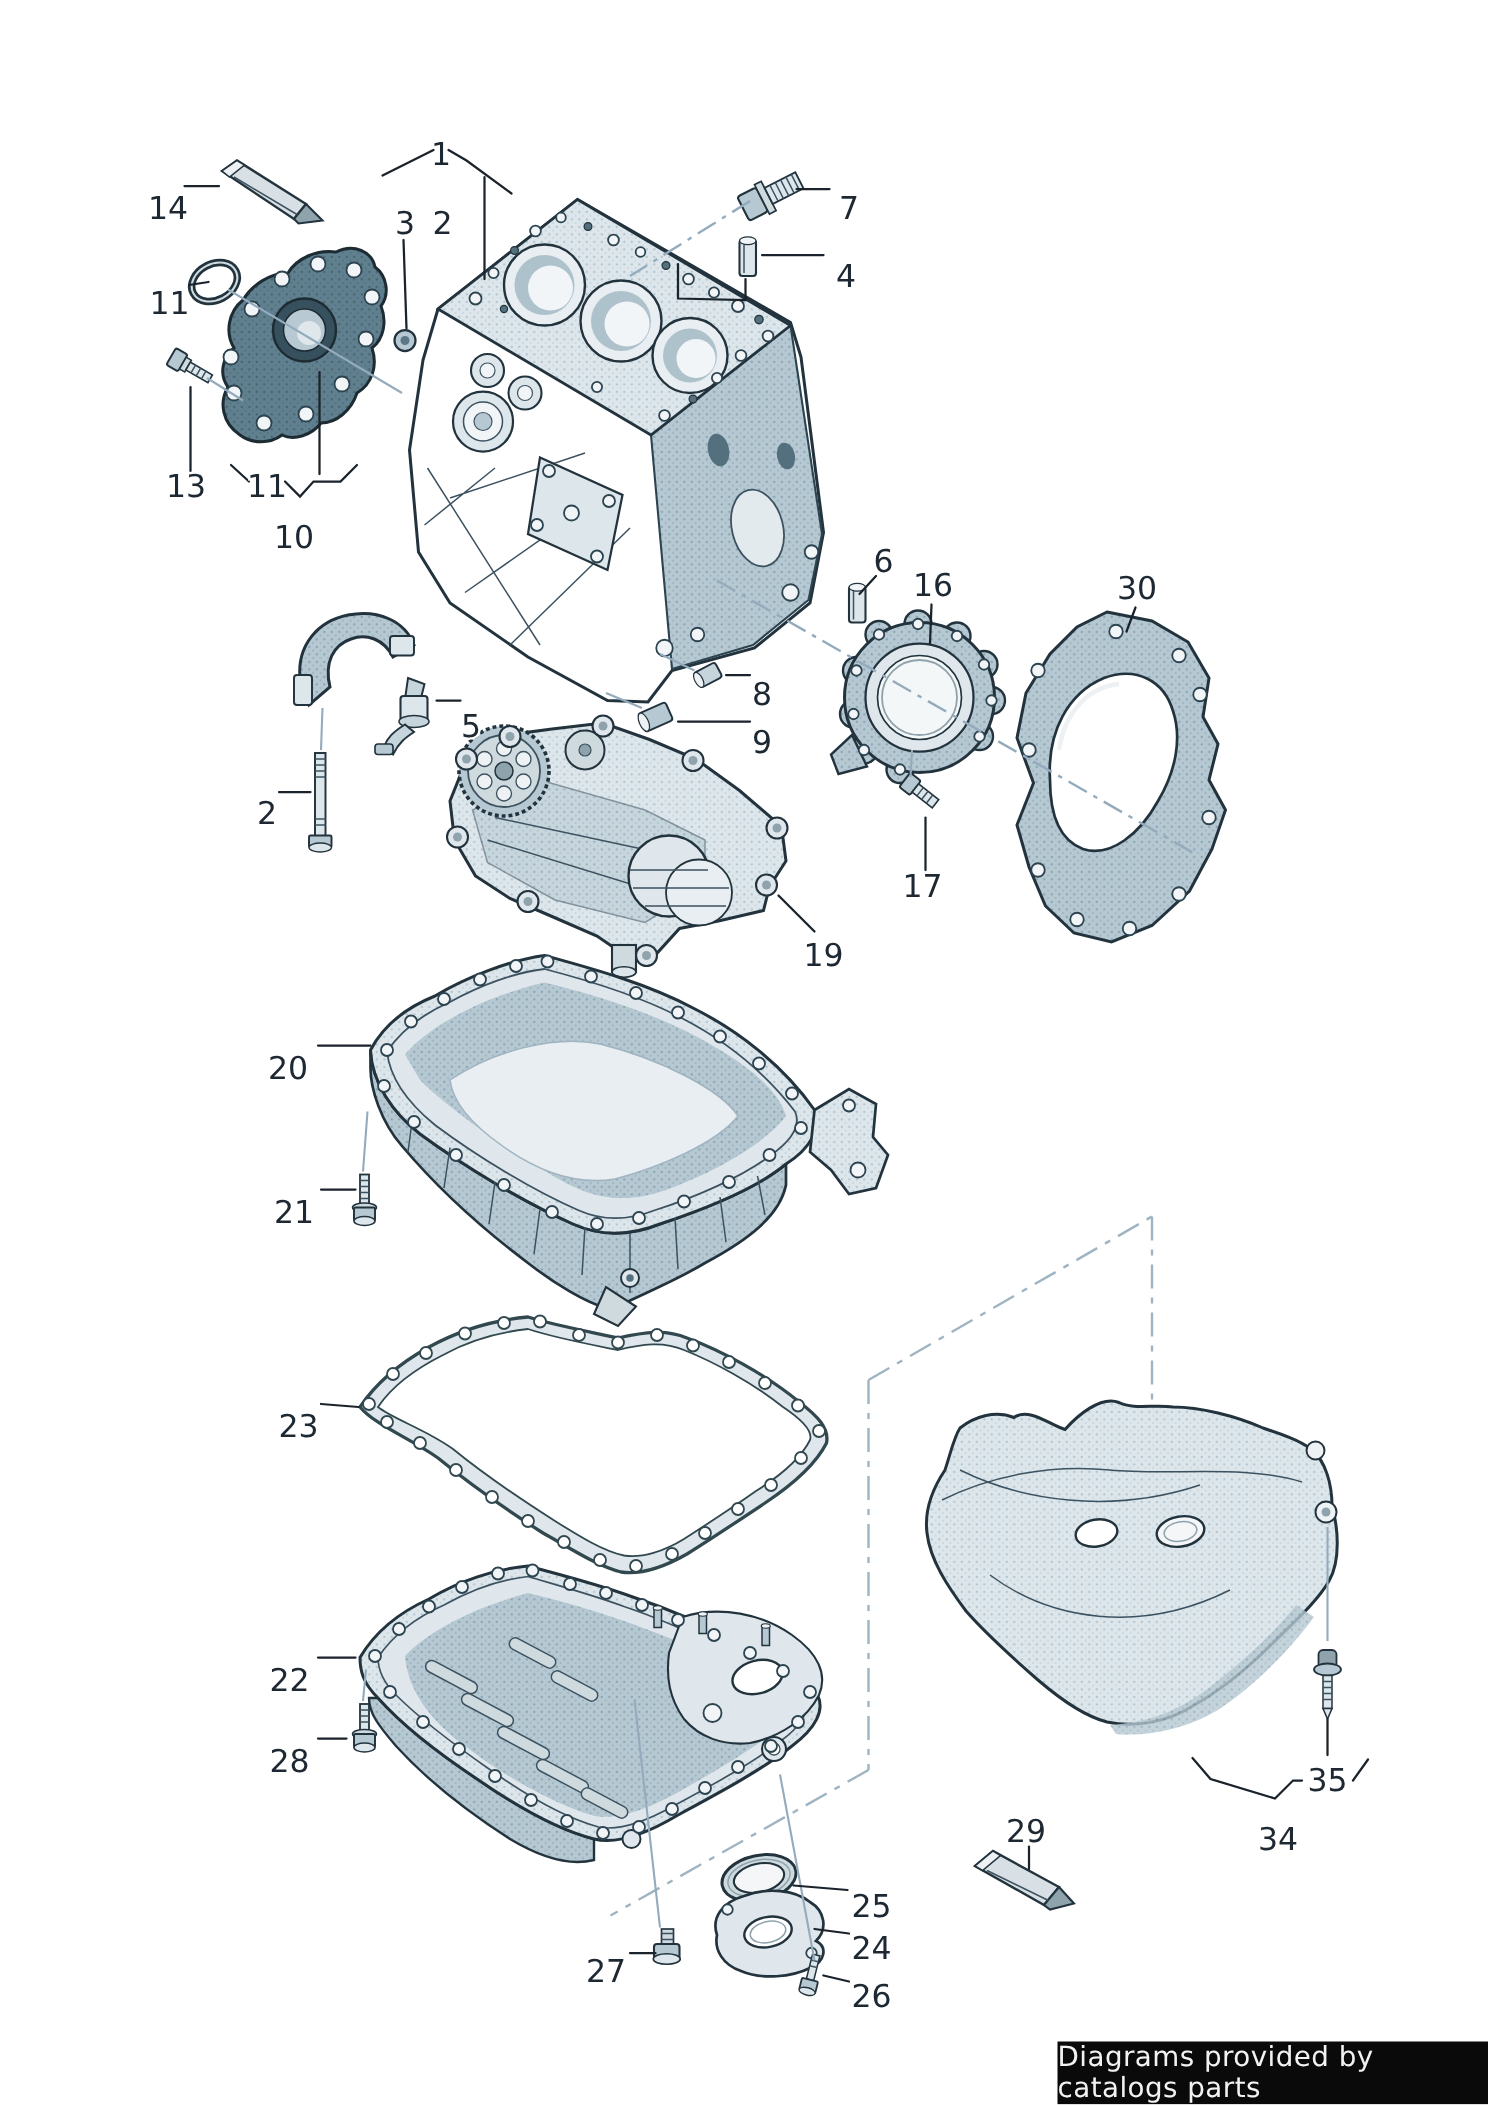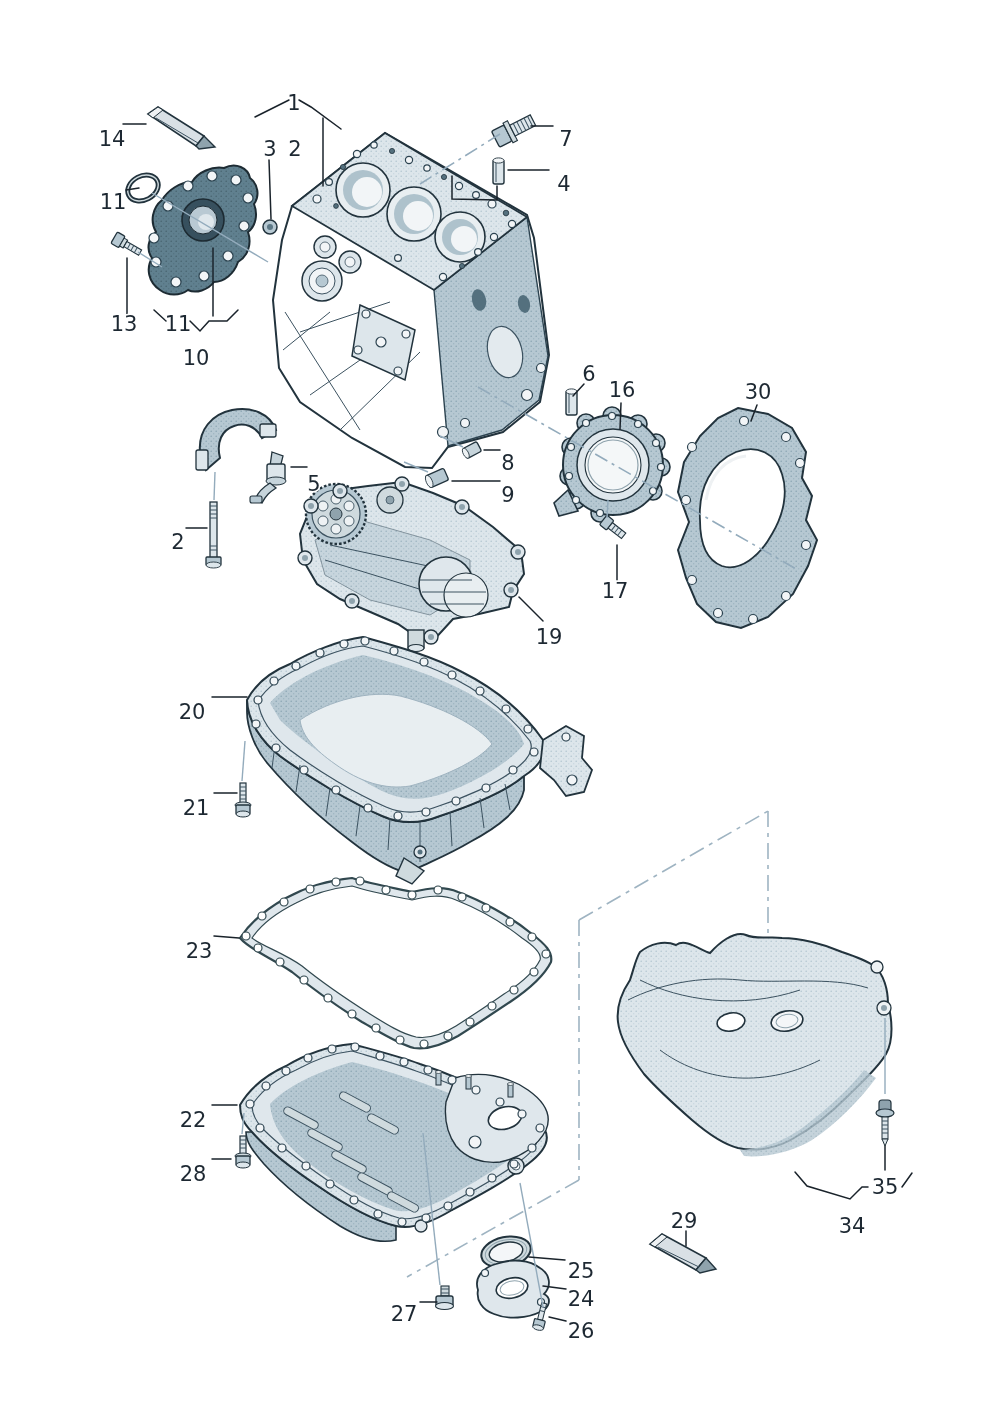--- a/index.html
+++ b/index.html
@@ -596,13 +596,16 @@
     <text class="lbl" x="581" y="1278">25</text>
     <text class="lbl" x="581" y="1306">24</text>
     <text class="lbl" x="581" y="1338">26</text>
     <text class="lbl" x="404" y="1321">27</text>
     <text class="lbl" x="684" y="1228">29</text>
     <text class="lbl" x="885" y="1194">35</text>
     <text class="lbl" x="852" y="1233">34</text>
   </g>
 </svg>
 
+<div id="footer">
+  <span>Diagrams provided by catalogs parts</span>
 </div>
+</div>
 
 </body></html>

